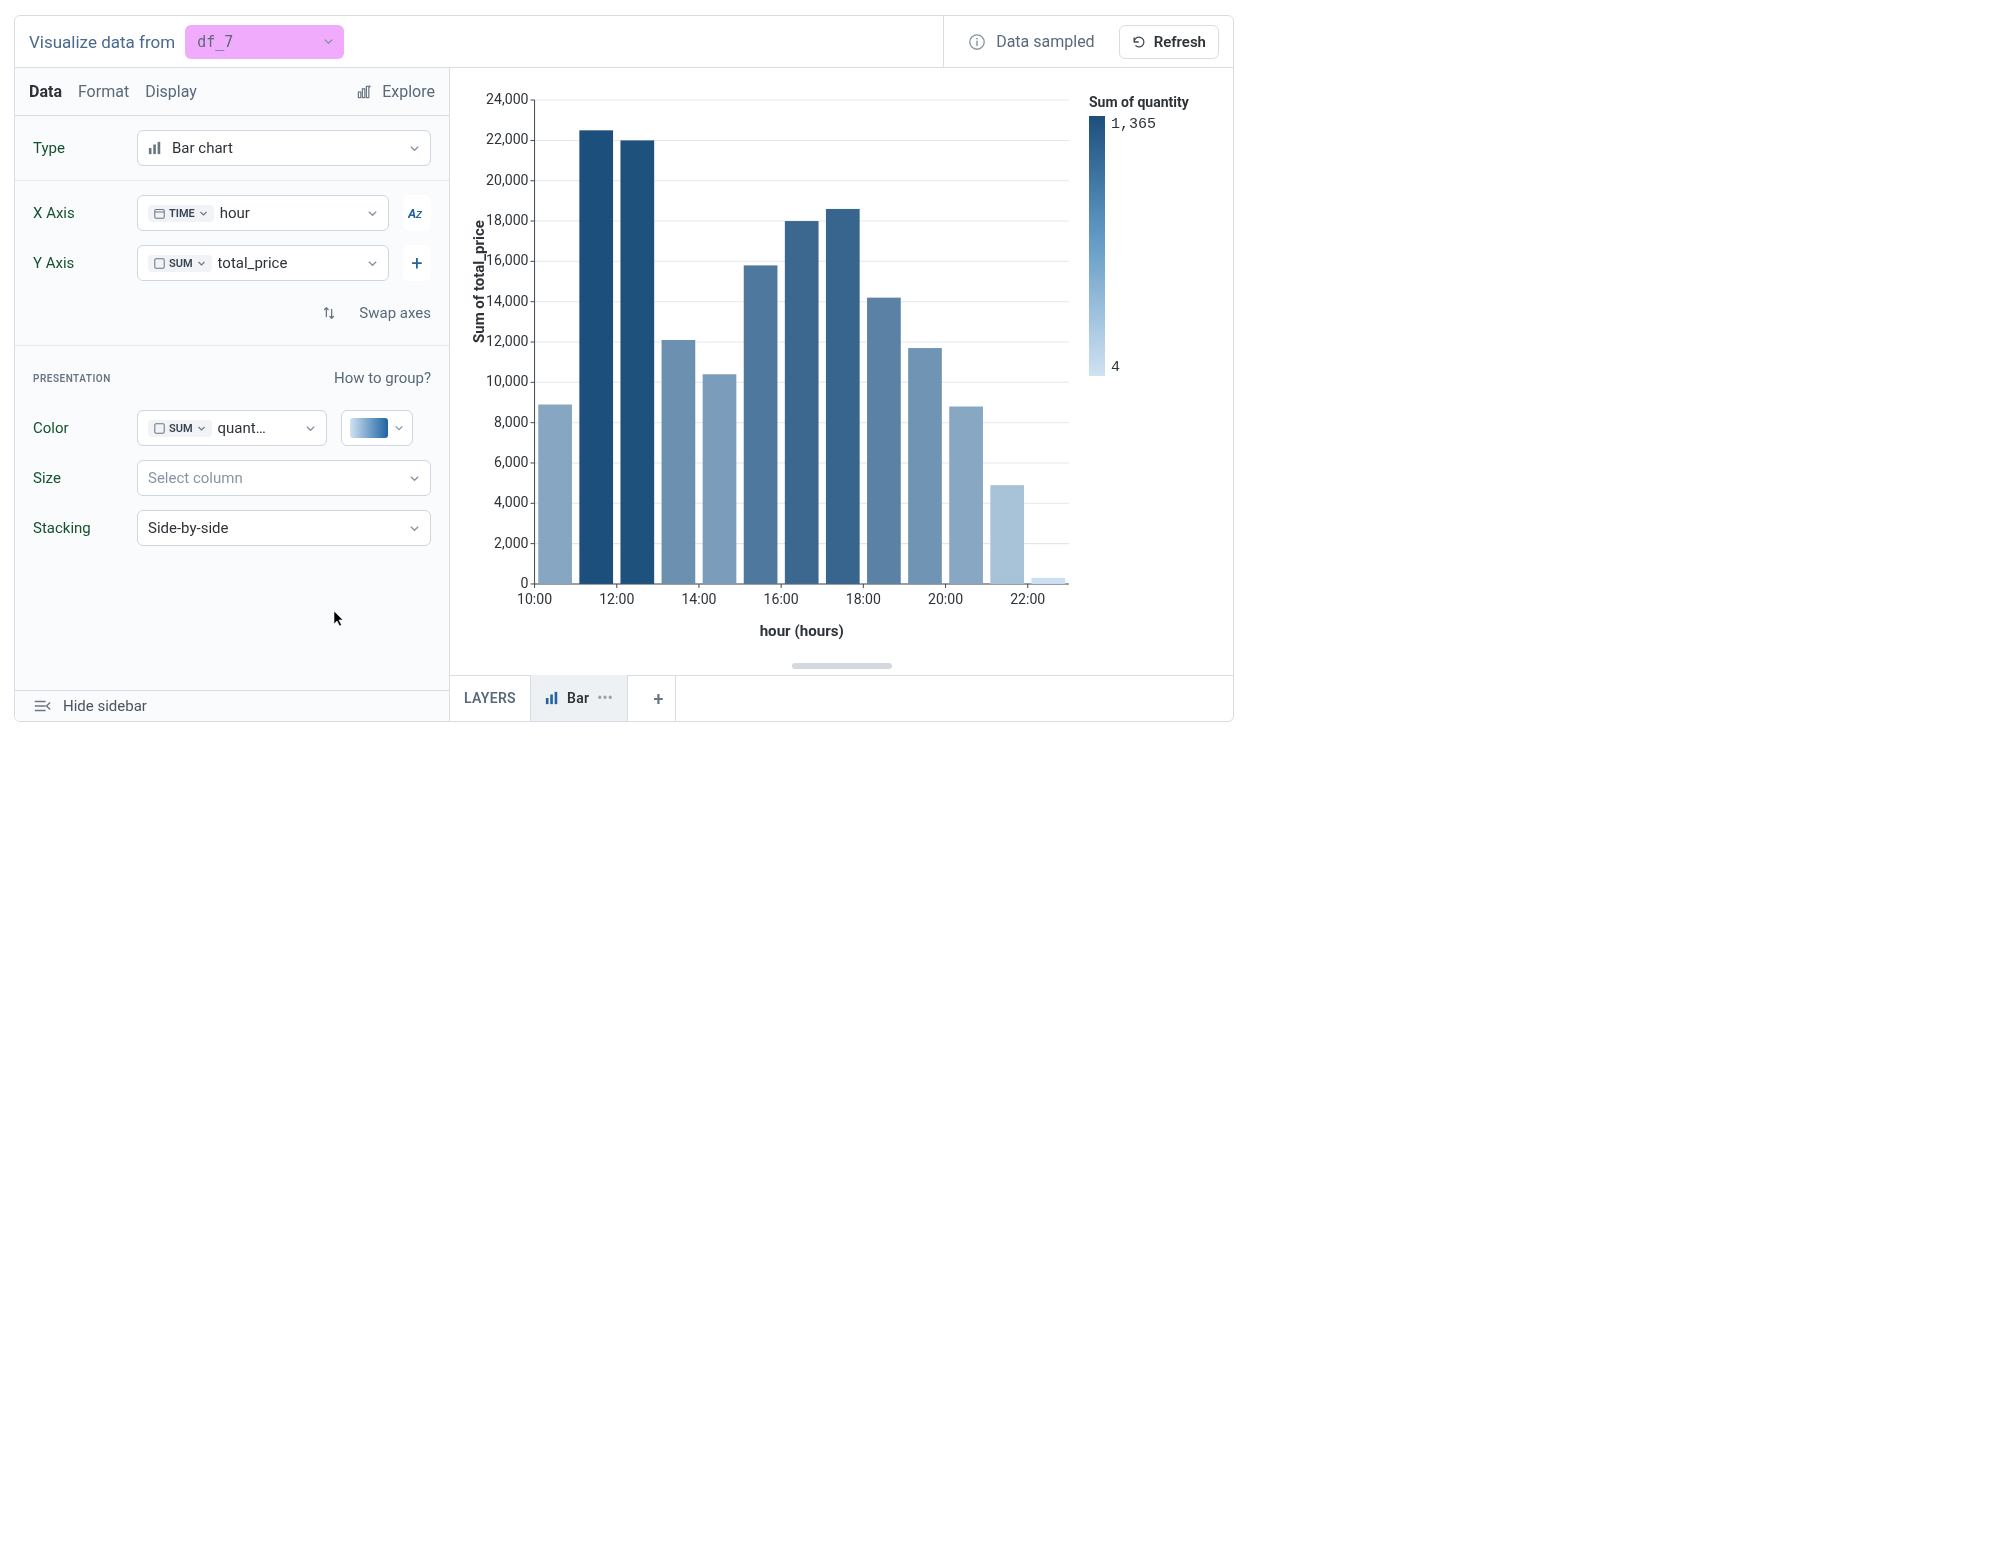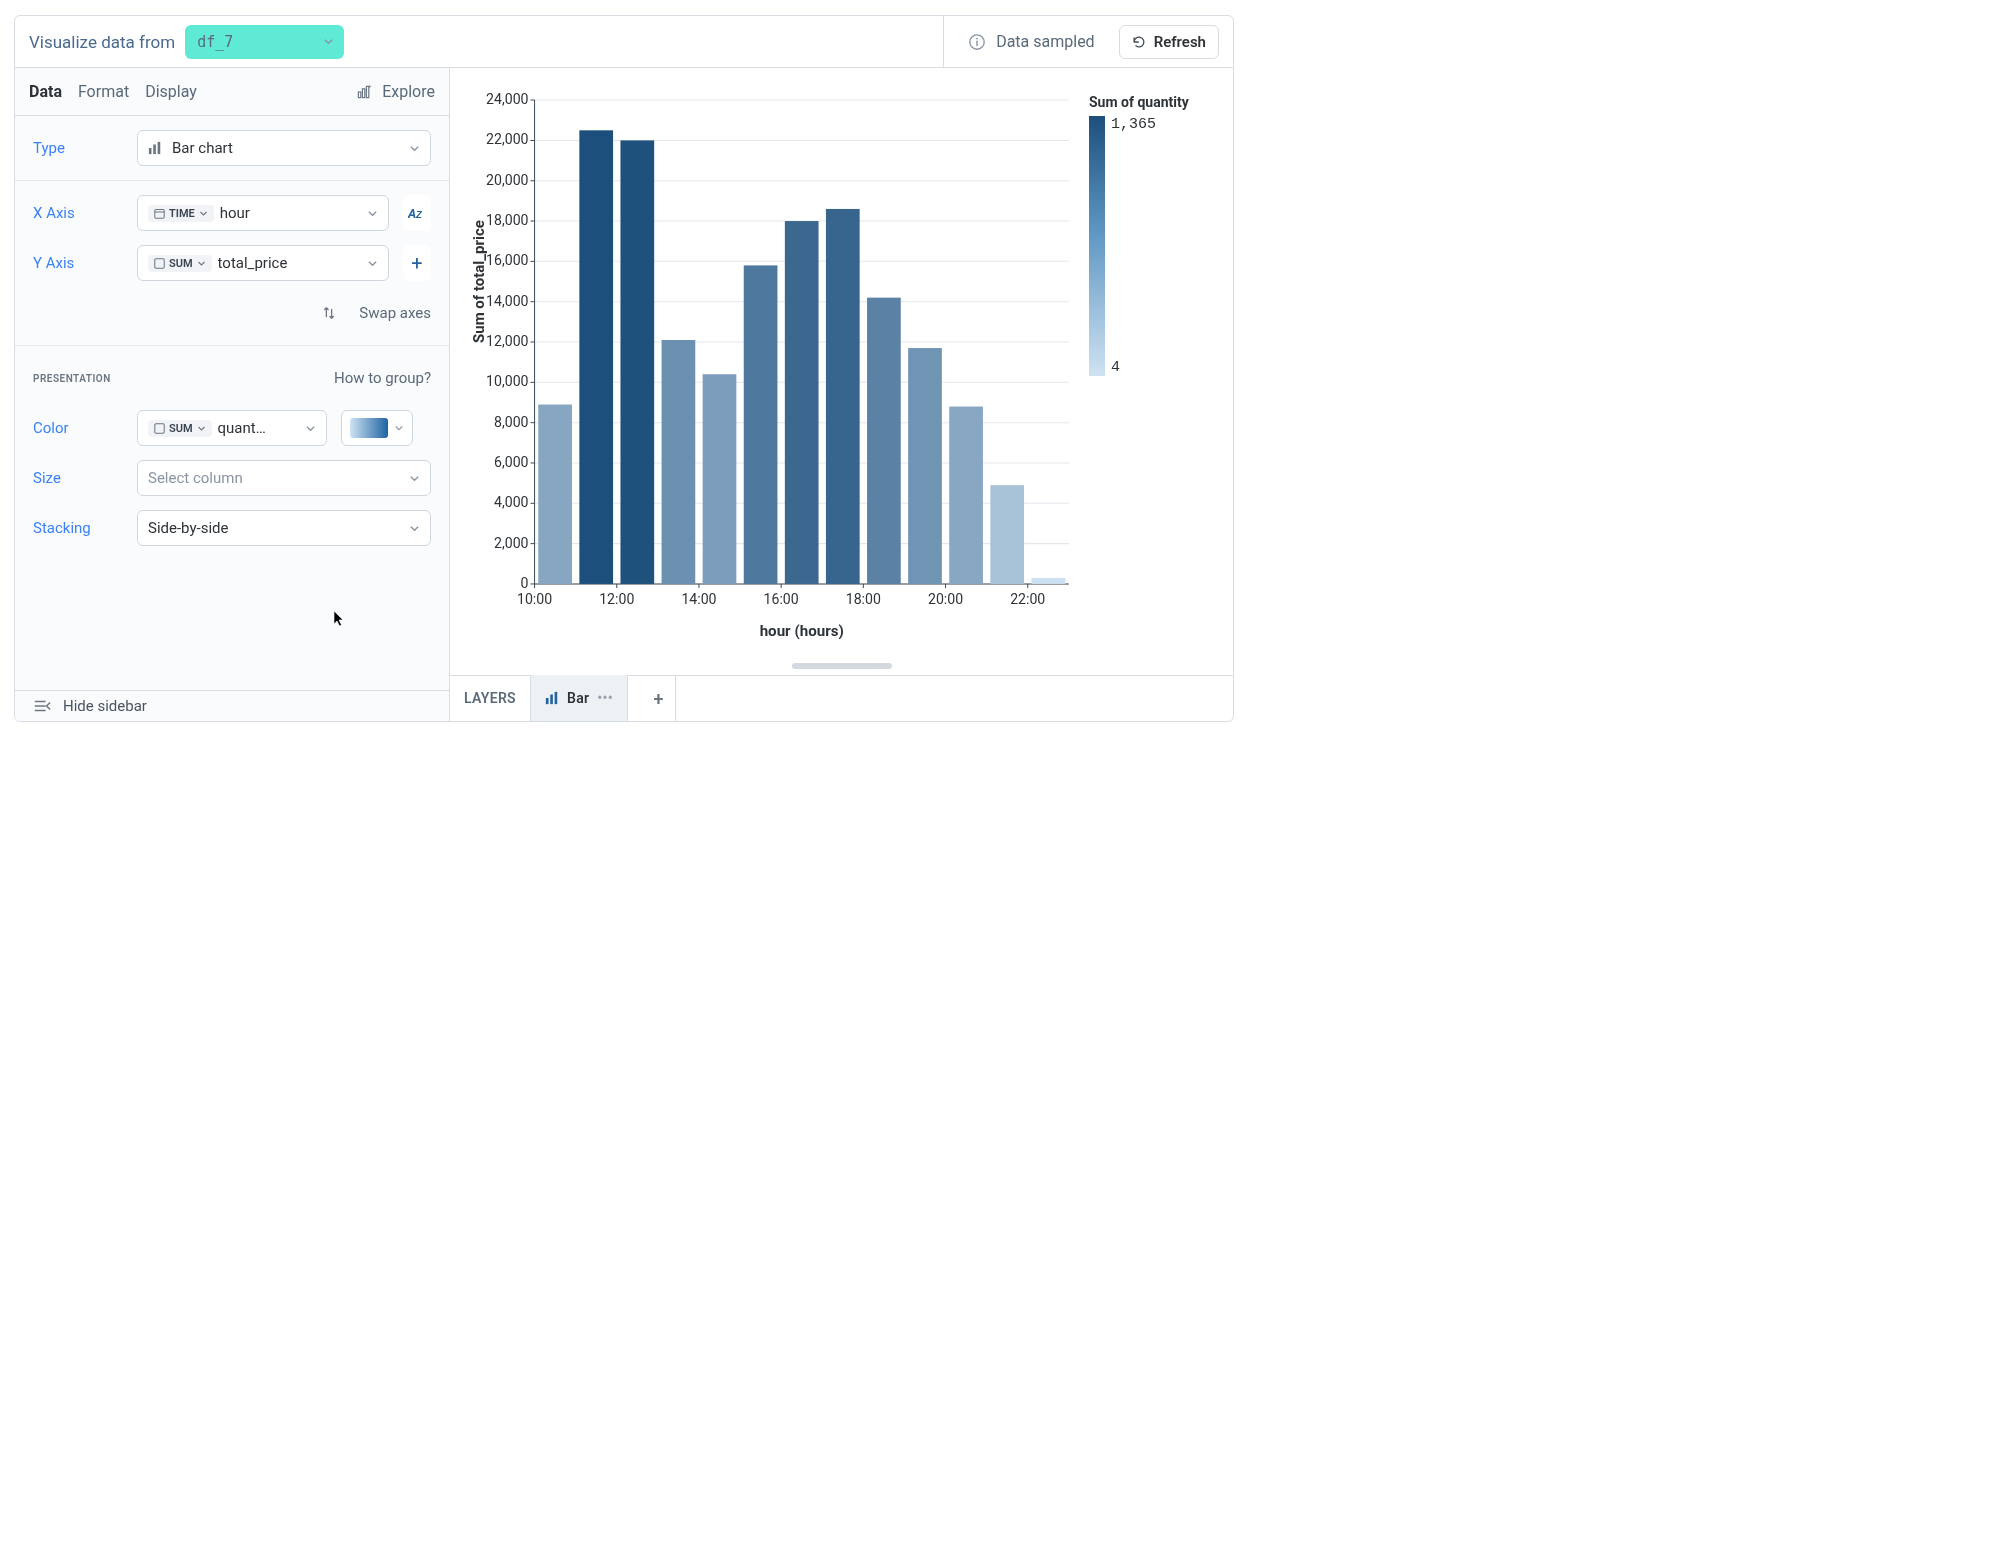--- a/index.html
+++ b/index.html
@@ -33,21 +33,21 @@
     height: 52px;
     border-bottom: 1px solid var(--border-gray);
     padding: 0 14px;
   }
   .topbar .title-text {
     color: var(--text-blue);
     font-size: 17px;
   }
   .df-select {
     display: flex; align-items: center;
-    background: #5eead4;
+    background: #f0abfc;
     border-radius: 6px;
     height: 34px;
     padding: 0 10px 0 12px;
     margin-left: 10px;
     gap: 90px;
     color: var(--text-muted);
     font-family: Menlo, Consolas, monospace;
     font-size: 15px;
   }
   .df-select .chev { color: #8a95a3; }
@@ -95,21 +95,21 @@
     margin-left: auto;
     display: flex; align-items: center; gap: 10px;
     color: var(--text-muted);
   }
 
   .section { padding: 14px 18px; }
   .sep { border-top: 1px solid #e5e9ee; }
 
   .row { display:flex; align-items:center; gap:14px; margin-bottom: 14px; min-height:36px; }
   .row:last-child { margin-bottom:0; }
-  .row .lbl { width: 90px; color: #3b82f6; font-size: 15px; }
+  .row .lbl { width: 90px; color: #14532d; font-size: 15px; }
 
   .select {
     display:flex; align-items:center;
     border:1px solid #cfd6de; background:#fff;
     border-radius:6px; height:36px; padding:0 10px;
     color:#2e3338; font-size:15px;
     flex:1;
   }
   .select .pill {
     display:flex; align-items:center; gap:4px;

